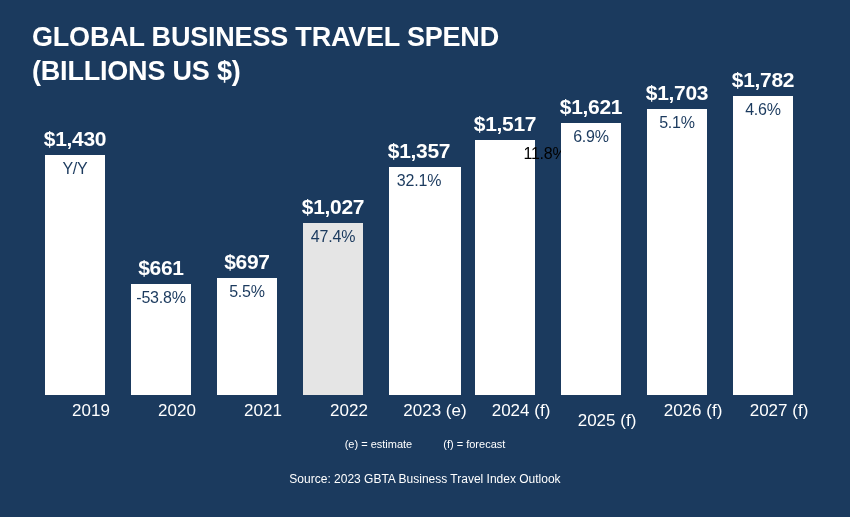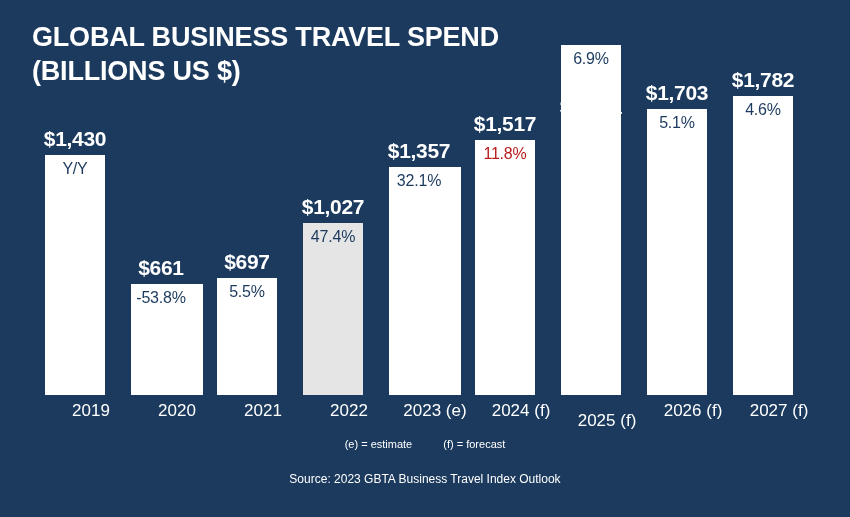--- a/index.html
+++ b/index.html
@@ -135,21 +135,21 @@
 
   <div id="plot-area" style="height: 395px;">
       <div class="bar-group" style="left: 45px; height: 395px;">
         <div class="bar-value-label" style="bottom: 244px;">$1,430</div>
         <div class="bar-rect" style="height: 240px; width: 60px; background: rgb(255, 255, 255);">
           <div class="bar-pct-label" style="color: rgb(27, 58, 94);">Y/Y</div>
         </div>
       </div>
       <div class="bar-group" style="left: 131px; height: 395px;">
         <div class="bar-value-label" style="bottom: 115px;">$661</div>
-        <div class="bar-rect" style="height: 111px; width: 72px; background: rgb(255, 255, 255);">
+        <div class="bar-rect" style="height: 111px; width: 60px; background: rgb(255, 255, 255);">
           <div class="bar-pct-label" style="color: rgb(27, 58, 94);">-53.8%</div>
         </div>
       </div>
       <div class="bar-group" style="left: 217px; height: 395px;">
         <div class="bar-value-label" style="bottom: 121px;">$697</div>
         <div class="bar-rect" style="height: 117px; width: 60px; background: rgb(255, 255, 255);">
           <div class="bar-pct-label" style="color: rgb(27, 58, 94);">5.5%</div>
         </div>
       </div>
       <div class="bar-group" style="left: 303px; height: 395px;">
@@ -160,26 +160,26 @@
       </div>
       <div class="bar-group" style="left: 389px; height: 395px;">
         <div class="bar-value-label" style="bottom: 232px;">$1,357</div>
         <div class="bar-rect" style="height: 228px; width: 72px; background: rgb(255, 255, 255);">
           <div class="bar-pct-label" style="color: rgb(27, 58, 94);">32.1%</div>
         </div>
       </div>
       <div class="bar-group" style="left: 475px; height: 395px;">
         <div class="bar-value-label" style="bottom: 259px;">$1,517</div>
         <div class="bar-rect" style="height: 255px; width: 60px; background: rgb(255, 255, 255);">
-          <div class="bar-pct-label" style="color: #b91c1c;">11.8%</div>
+          <div class="bar-pct-label" style="color: #000000; padding-left: 40px;">11.8%</div>
         </div>
       </div>
       <div class="bar-group" style="left: 561px; height: 395px;">
         <div class="bar-value-label" style="bottom: 276px;">$1,621</div>
-        <div class="bar-rect" style="height: 350px; width: 60px; background: rgb(255, 255, 255);">
+        <div class="bar-rect" style="height: 272px; width: 60px; background: rgb(255, 255, 255);">
           <div class="bar-pct-label" style="color: rgb(27, 58, 94);">6.9%</div>
         </div>
       </div>
       <div class="bar-group" style="left: 647px; height: 395px;">
         <div class="bar-value-label" style="bottom: 290px;">$1,703</div>
         <div class="bar-rect" style="height: 286px; width: 60px; background: rgb(255, 255, 255);">
           <div class="bar-pct-label" style="color: rgb(27, 58, 94);">5.1%</div>
         </div>
       </div>
       <div class="bar-group" style="left: 733px; height: 395px;">

